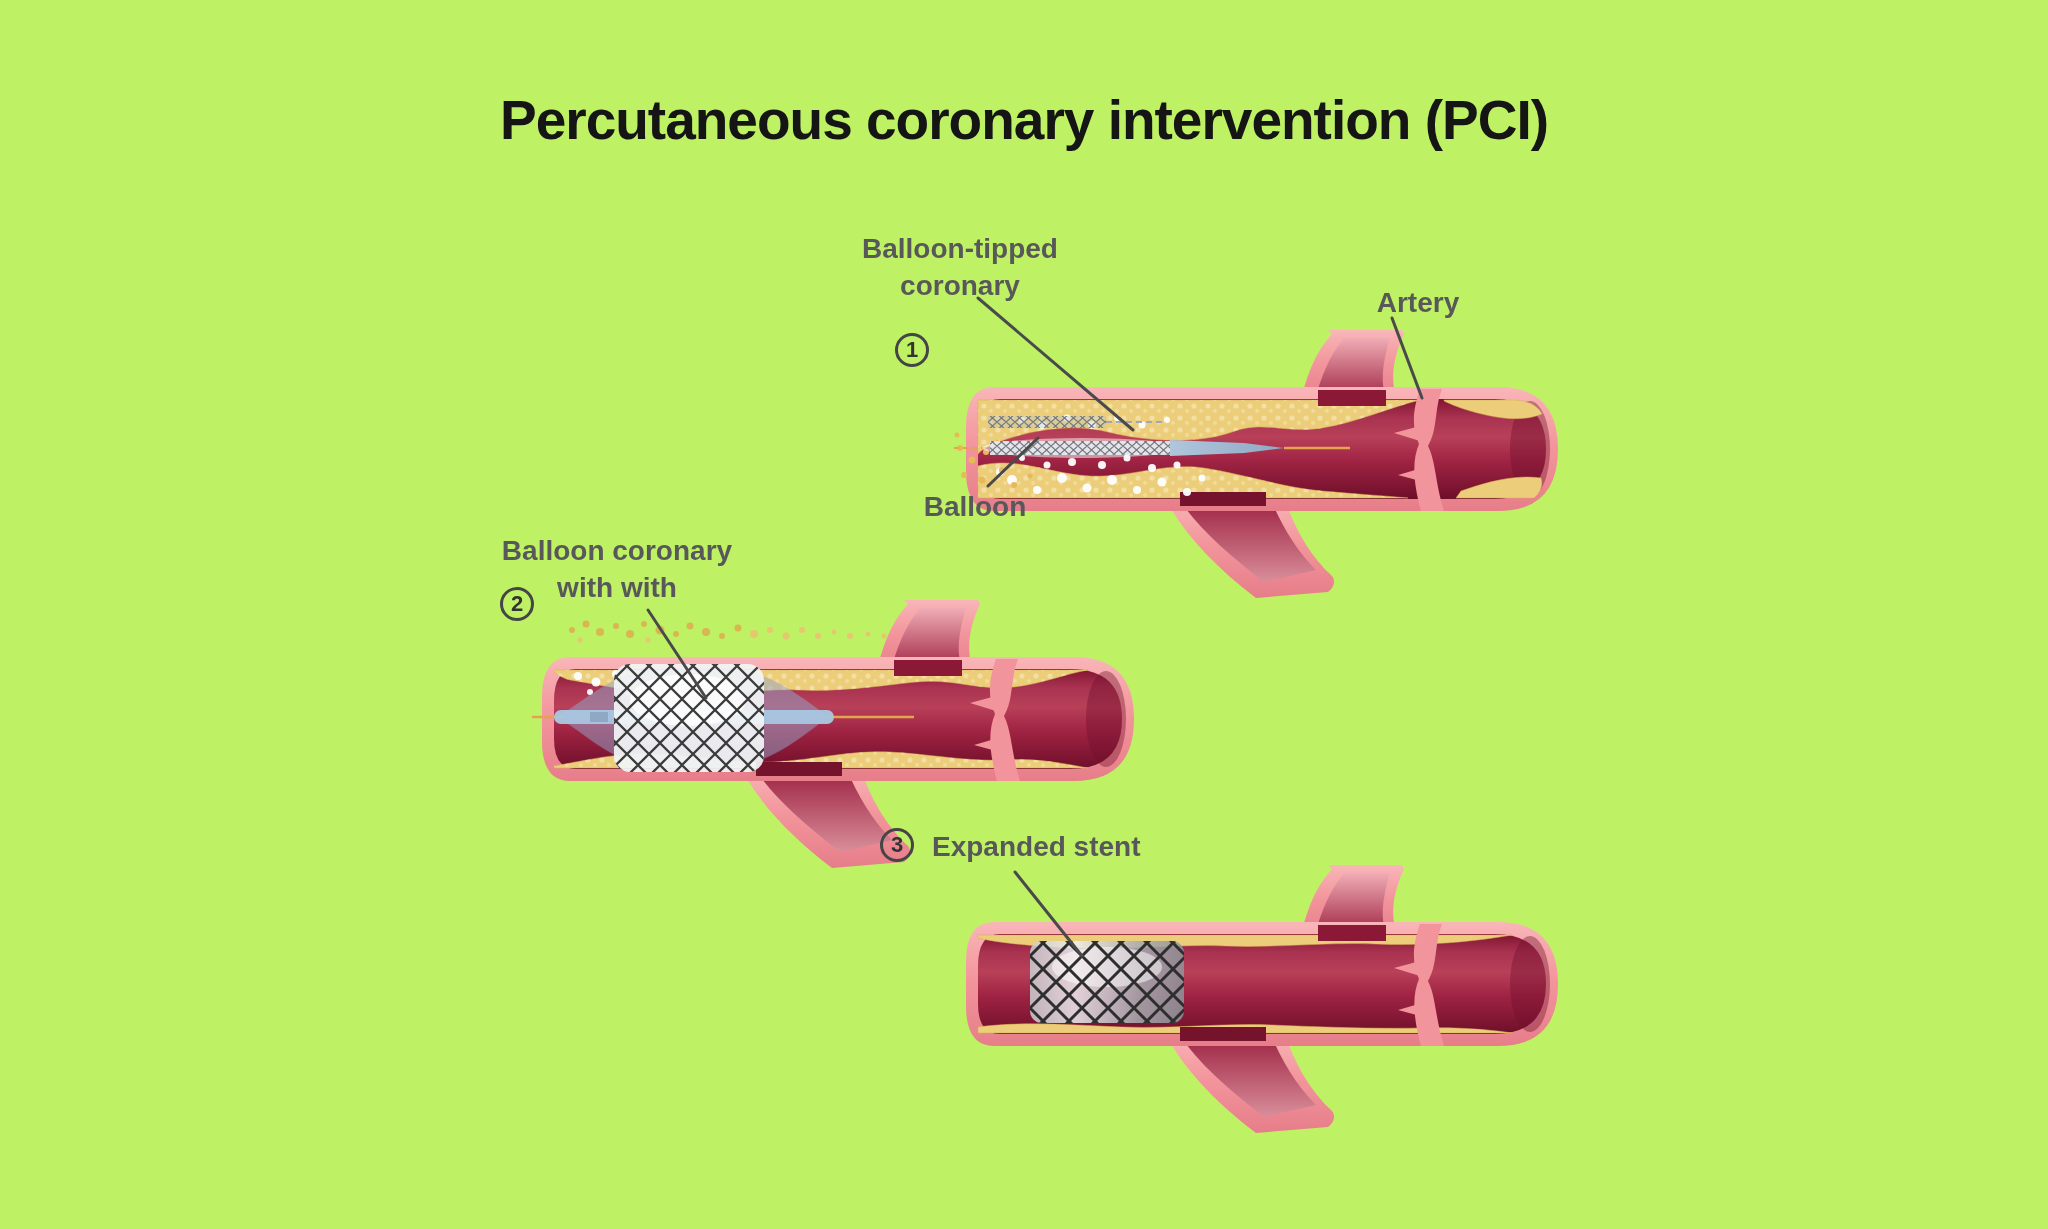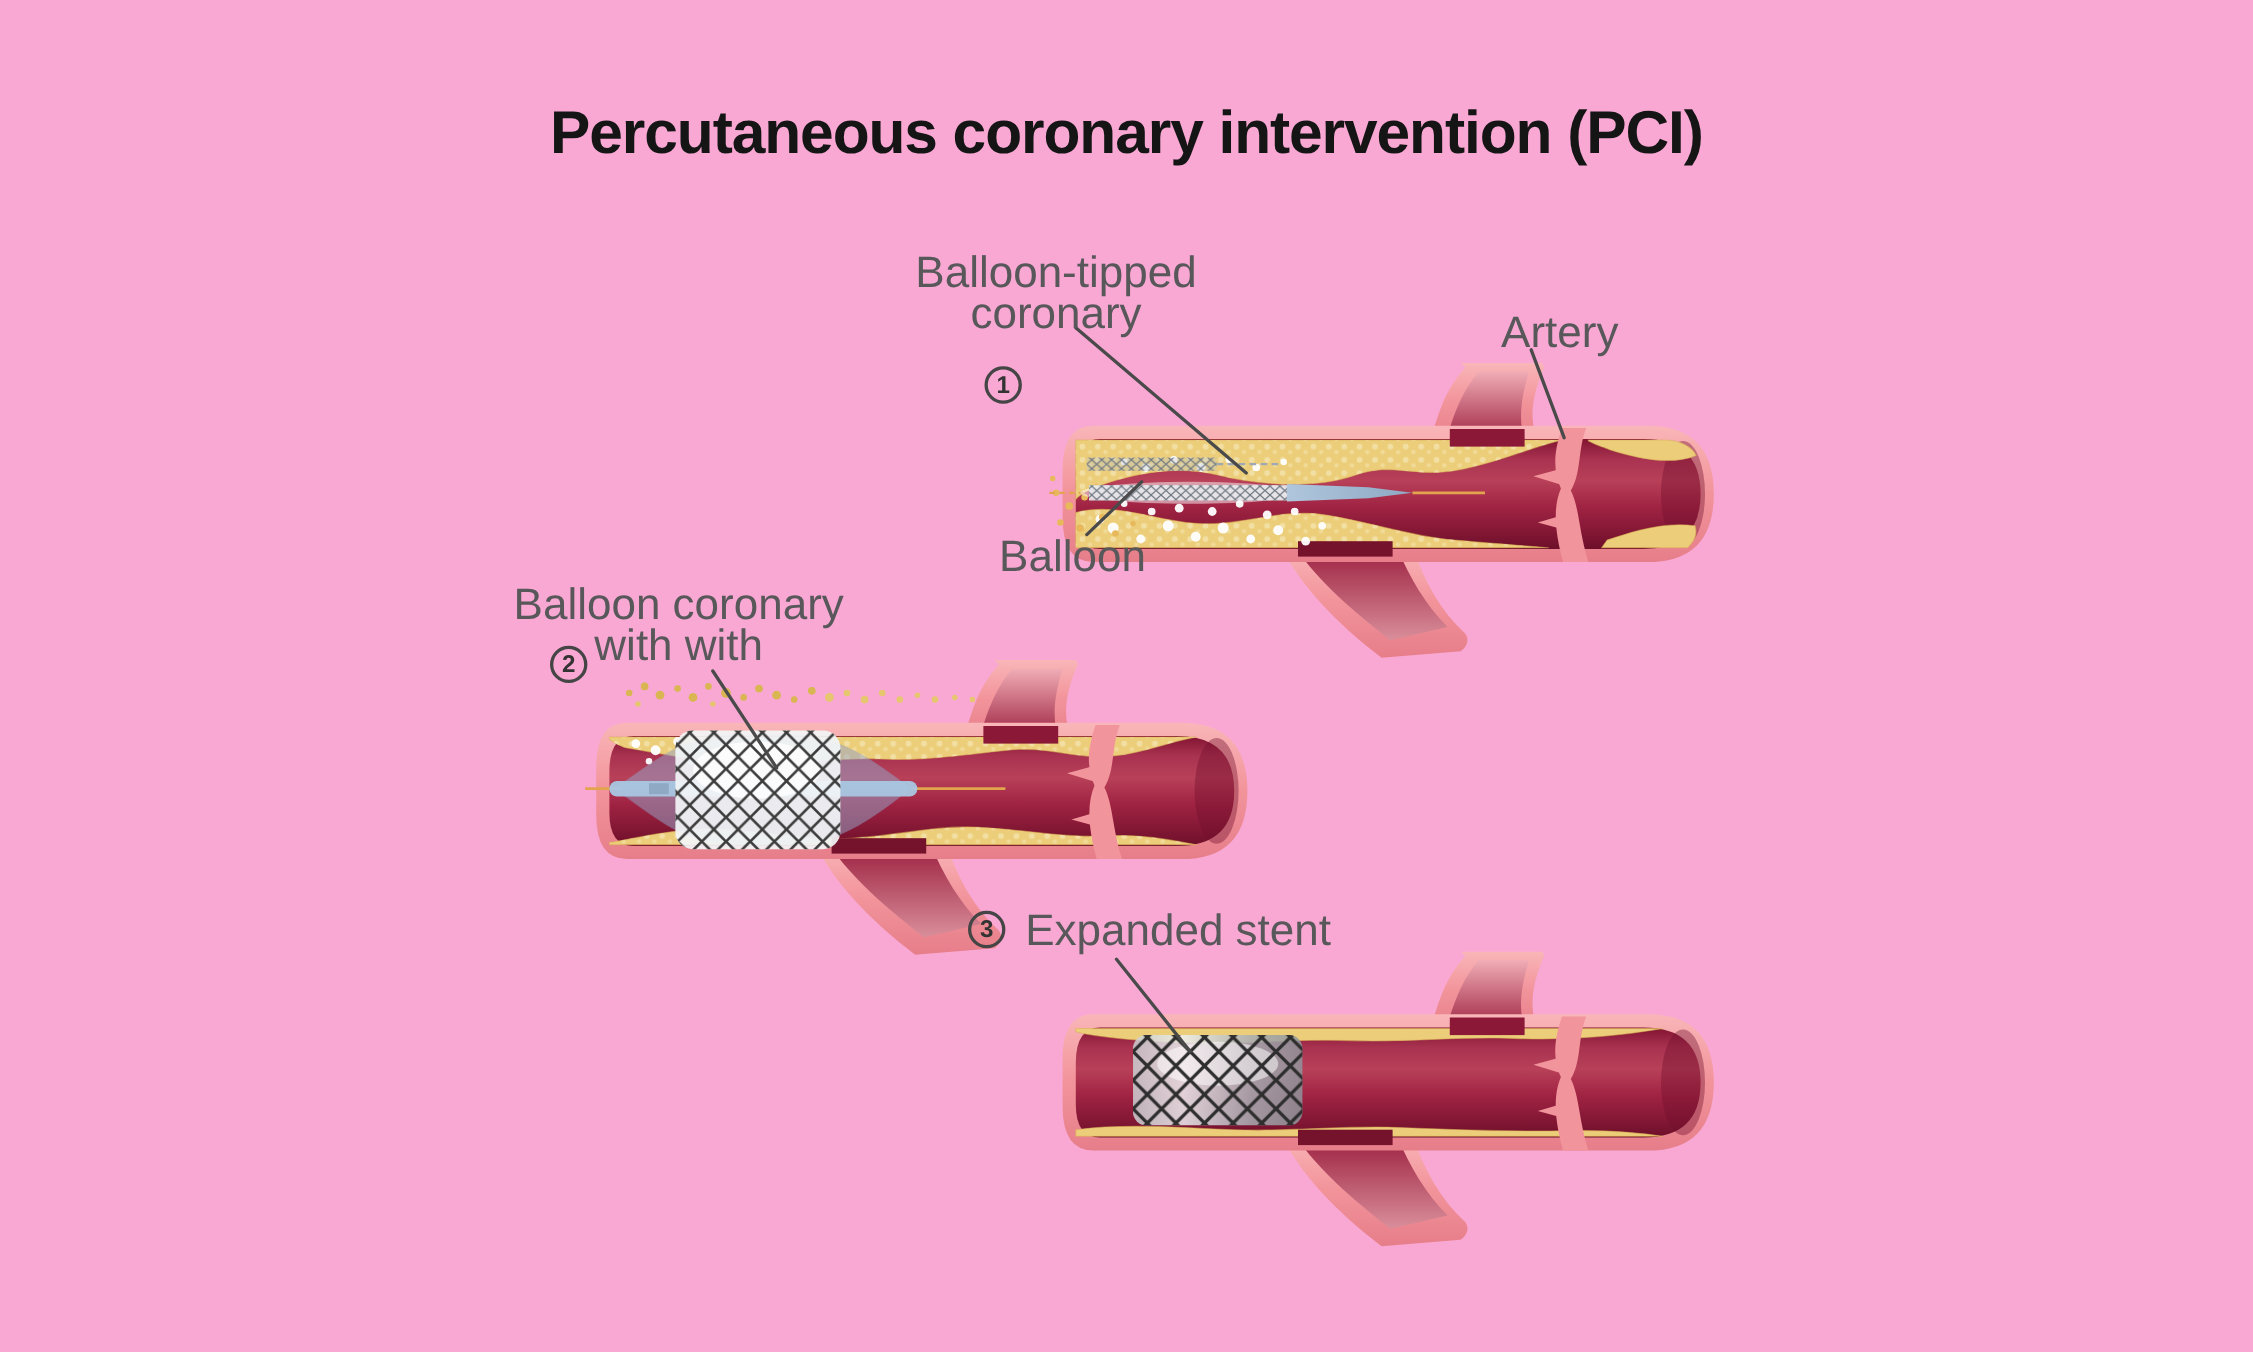--- a/index.html
+++ b/index.html
@@ -1,20 +1,20 @@
 <!DOCTYPE html>
 <html><head>
 <meta charset="utf-8">
 <style>
   html,body{margin:0;padding:0;background:#fff;}
-  .canvas{position:relative;width:2048px;height:1229px;background:#f9a8d4;overflow:hidden;
+  .canvas{position:relative;width:2048px;height:1229px;background:#bef264;overflow:hidden;
           font-family:"Liberation Sans",sans-serif;}
   .title{position:absolute;left:0;top:88px;width:2048px;text-align:center;
          font-size:55px;font-weight:bold;letter-spacing:-1px;color:#151515;}
-  .anno{position:absolute;color:#58585A;font-size:40px;line-height:37px;}
+  .anno{position:absolute;color:#58585A;font-size:28px;line-height:37px;font-weight:bold;}
   .anno.center{text-align:center;}
   .step-badge{position:absolute;width:34px;height:34px;border:3px solid #454545;border-radius:50%;
               display:flex;align-items:center;justify-content:center;
               font-size:22px;font-weight:bold;color:#333;box-sizing:border-box;background:transparent;}
   .artery-svg{position:absolute;}
   svg{display:block;}
   .leader-overlay{position:absolute;left:0;top:0;width:2048px;height:1229px;pointer-events:none;}
 </style>
 </head>
 <body>

